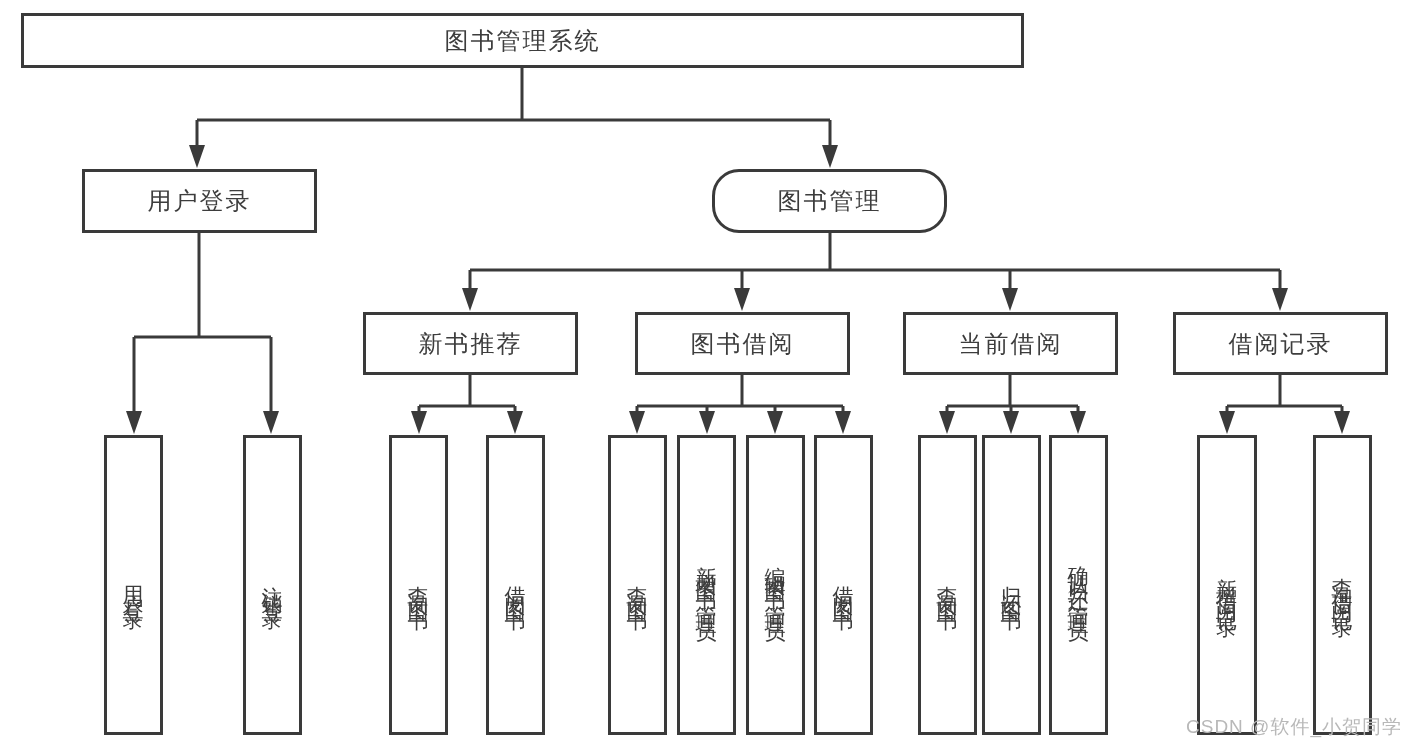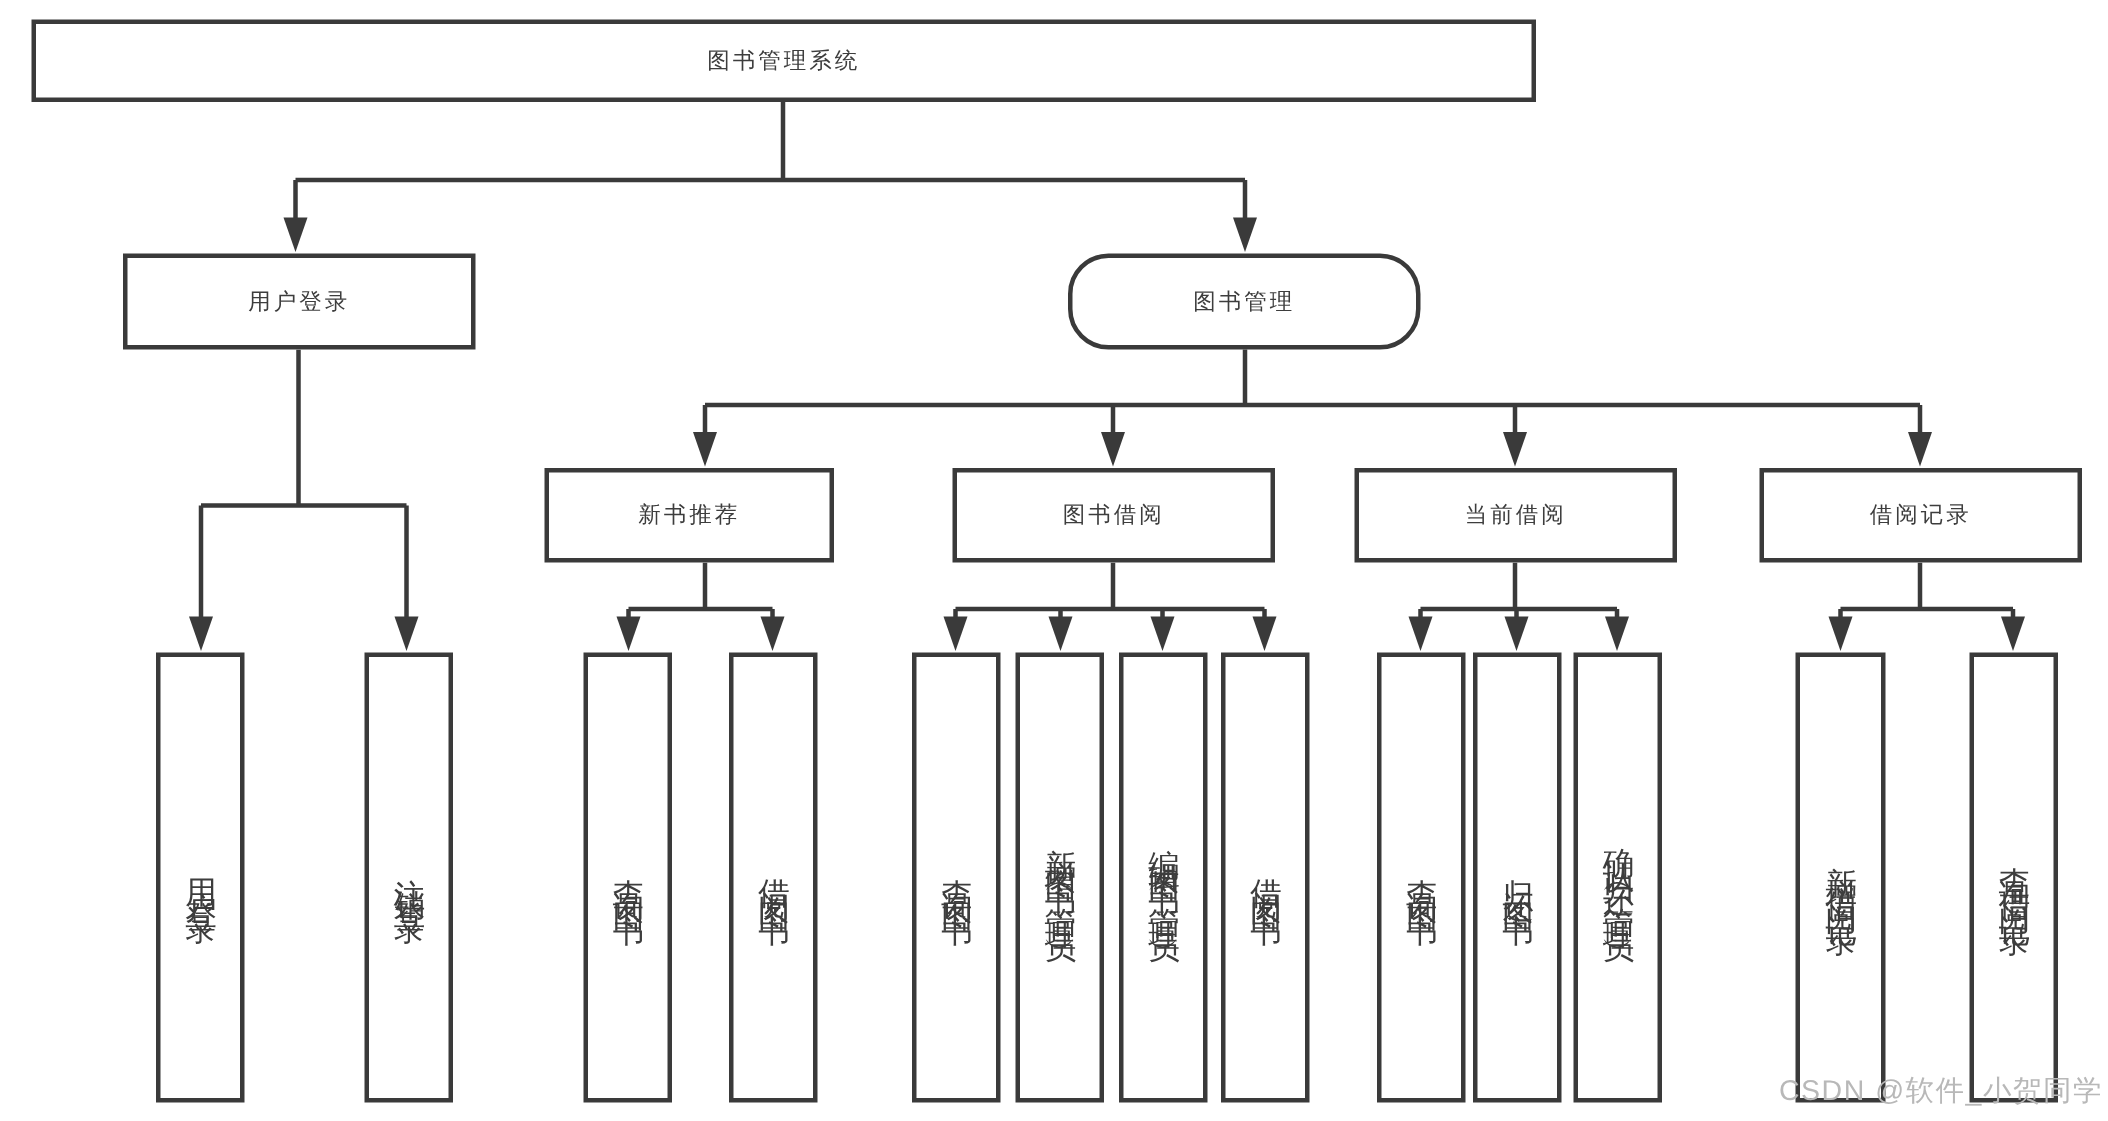--- a/index.html
+++ b/index.html
@@ -22,21 +22,21 @@
     box-sizing: border-box;
     background: #ffffff;
     border: 3px solid #3a3a3a;
     display: flex;
     align-items: center;
     justify-content: center;
     z-index: 2;
     color: #3d3d3d;
   }
   .hlabel {
-    font-size: 15px;
+    font-size: 24px;
     letter-spacing: 2px;
     white-space: nowrap;
   }
   .leaf { top: 435px; height: 300px; width: 59px; }
   .vlabel {
     writing-mode: vertical-rl;
     text-orientation: mixed;
     font-size: 21px;
     letter-spacing: 8px;
     line-height: 1;
@@ -101,21 +101,21 @@
     <span class="hlabel">图书管理系统</span>
   </div>
 
   <div class="box" style="left:82px; top:169px; width:235px; height:64px;">
     <span class="hlabel">用户登录</span>
   </div>
   <div class="box" style="left:712px; top:169px; width:235px; height:64px;border-radius:27px;">
     <span class="hlabel">图书管理</span>
   </div>
 
-  <div class="box" style="left:363px; top:312px; width:193px; height:63px;">
+  <div class="box" style="left:363px; top:312px; width:215px; height:63px;">
     <span class="hlabel">新书推荐</span>
   </div>
   <div class="box" style="left:635px; top:312px; width:215px; height:63px;">
     <span class="hlabel">图书借阅</span>
   </div>
   <div class="box" style="left:903px; top:312px; width:215px; height:63px;">
     <span class="hlabel">当前借阅</span>
   </div>
   <div class="box" style="left:1173px; top:312px; width:215px; height:63px;">
     <span class="hlabel">借阅记录</span>

